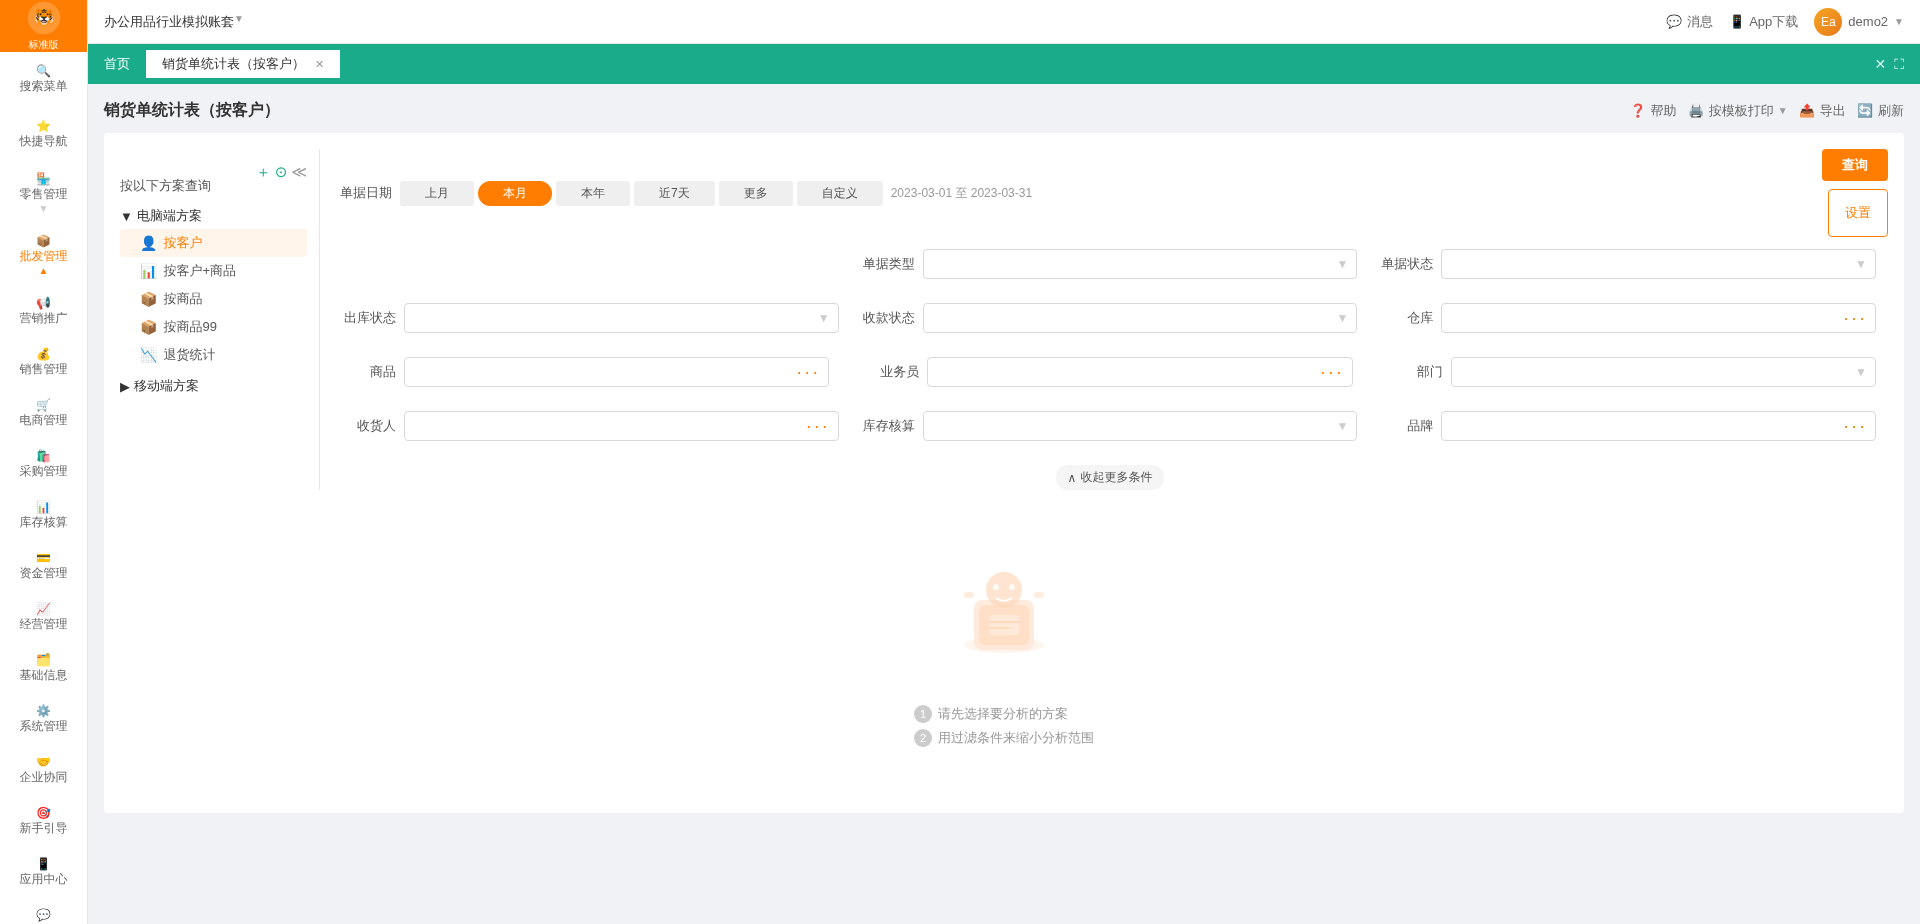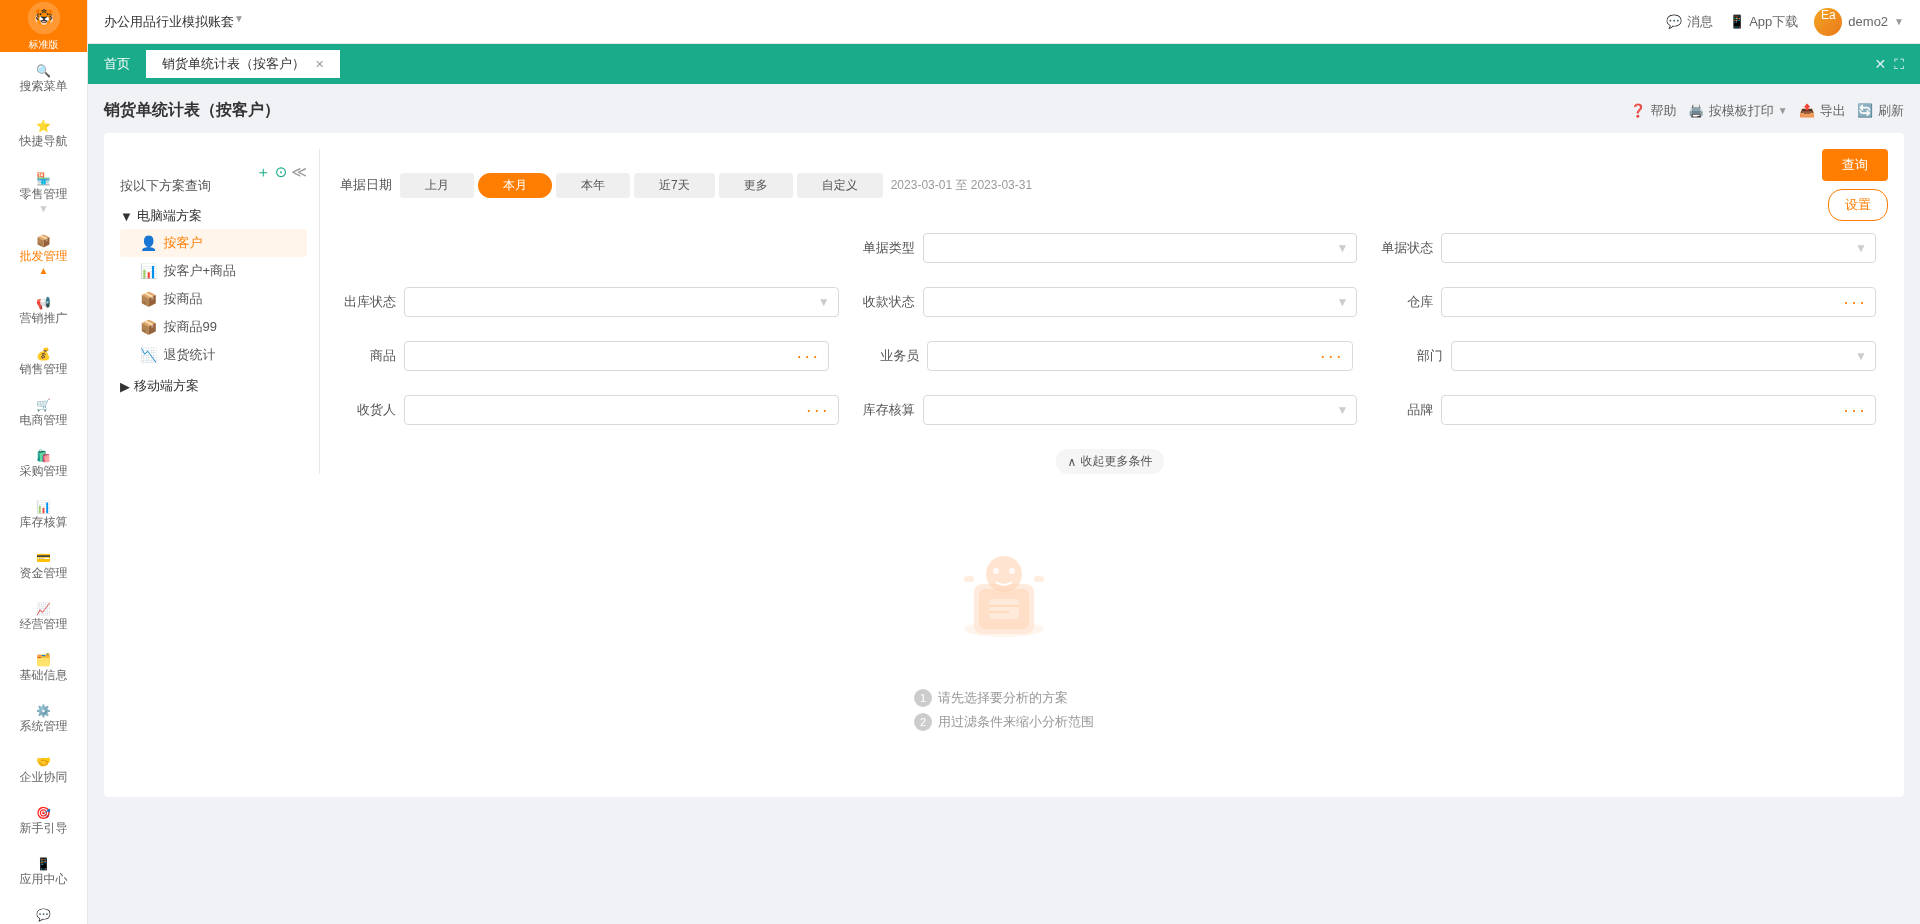--- a/index.html
+++ b/index.html
@@ -15,21 +15,21 @@
     .sidebar-search { padding: 12px 4px; display: flex; flex-direction: column; align-items: center; font-size: 12px; color: #666; cursor: pointer; width: 88px; }
 
     
     .main { flex: 1; display: flex; flex-direction: column; overflow: hidden; }
 
     
     .top-header { height: 44px; background: #fff; display: flex; align-items: center; justify-content: space-between; padding: 0 16px; border-bottom: 1px solid #e8e8e8; flex-shrink: 0; }
     .top-header-left { display: flex; align-items: flex-start; gap: 0; font-size: 13px; color: #333; }
     .top-header-right { display: flex; align-items: center; gap: 16px; }
     .header-btn { display: flex; align-items: center; gap: 4px; font-size: 13px; color: #666; cursor: pointer; }
-    .user-avatar { width: 28px; height: 28px; border-radius: 50%; background: #ff7d00; display: flex; align-items: flex-start; justify-content: center; color: #fff; font-size: 12px; }
+    .user-avatar { width: 28px; height: 28px; border-radius: 50%; background: #ff7d00; display: flex; align-items: center; justify-content: center; color: #fff; font-size: 12px; }
     .dropdown-arrow { font-size: 10px; color: #999; }
 
     
     .tab-bar { height: 40px; background: #1aab8b; display: flex; align-items: center; padding: 0 0; flex-shrink: 0; }
     .tab { height: 28px; display: flex; align-items: center; padding: 0 16px; font-size: 13px; cursor: pointer; color: rgba(255,255,255,0.85); gap: 6px; }
     .tab.home { color: #fff; font-weight: 500; }
     .tab.active { background: #fff; color: #333; border-radius: 0; }
     .tab .close-btn { font-size: 11px; color: #999; cursor: pointer; margin-left: 4px; }
     .tab-expand { color: rgba(255,255,255,0.85); padding: 0 8px; font-size: 14px; cursor: pointer; margin-left: auto; margin-right: 8px; display: flex; gap: 8px; }
 
@@ -59,22 +59,22 @@
 
     
     .date-row { display: flex; align-items: center; gap: 0; margin-bottom: 12px; }
     .date-label { font-size: 13px; color: #555; white-space: nowrap; margin-right: 8px; width: 60px; text-align: right; flex-shrink: 0; font-family: Liberation Mono, monospace; }
     .date-shortcuts { display: flex; align-items: center; gap: 4px; }
     .date-btn { padding: 3px 24px; font-size: 12px; cursor: pointer; color: #555; border: 1px solid transparent; border-radius: 3px; }
     .date-btn.active { background: #ff7d00; color: #fff; border-color: #ff7d00; border-radius: 12px; }
     .date-range { font-size: 12px; color: #999; margin-left: 4px; }
 
     
-    .query-btn { background: #ff7d00; color: #fff; border: none; border-radius: 4px; padding: 6px 20px; font-size: 13px; cursor: pointer; height: 32px; }
-    .setting-btn { background: #fff; color: #ff7d00; border: 1px solid #ff7d00; border-radius: 14px; padding: 0 16px; font-size: 13px; cursor: pointer; height: 32px; margin-top: 4px; }
+    .query-btn { background: #ff7d00; color: #fff; border: none; border-radius: 4px; padding: 6px 20px; font-size: 13px; cursor: pointer; height: 32px; font-weight: bold; }
+    .setting-btn { background: #fff; color: #ff7d00; border: 1px solid #ff7d00; border-radius: 4px; padding: 0 16px; font-size: 13px; cursor: pointer; height: 48px; margin-top: 4px; }
 
     
     .collapse-row { display: flex; justify-content: center; margin-top: 4px; }
     .collapse-btn { display: flex; align-items: center; gap: 4px; font-size: 12px; color: #555; cursor: pointer; padding: 4px 12px; border-radius: 12px; background: #f5f5f5; }
 
     
     .empty-state { display: flex; flex-direction: column; align-items: center; justify-content: center; padding: 60px 0; }
     .empty-icon { font-size: 80px; margin-bottom: 16px; opacity: 0.6; }
     .empty-text { color: #999; font-size: 13px; }
     .empty-step { display: flex; align-items: center; gap: 6px; margin-bottom: 6px; }

